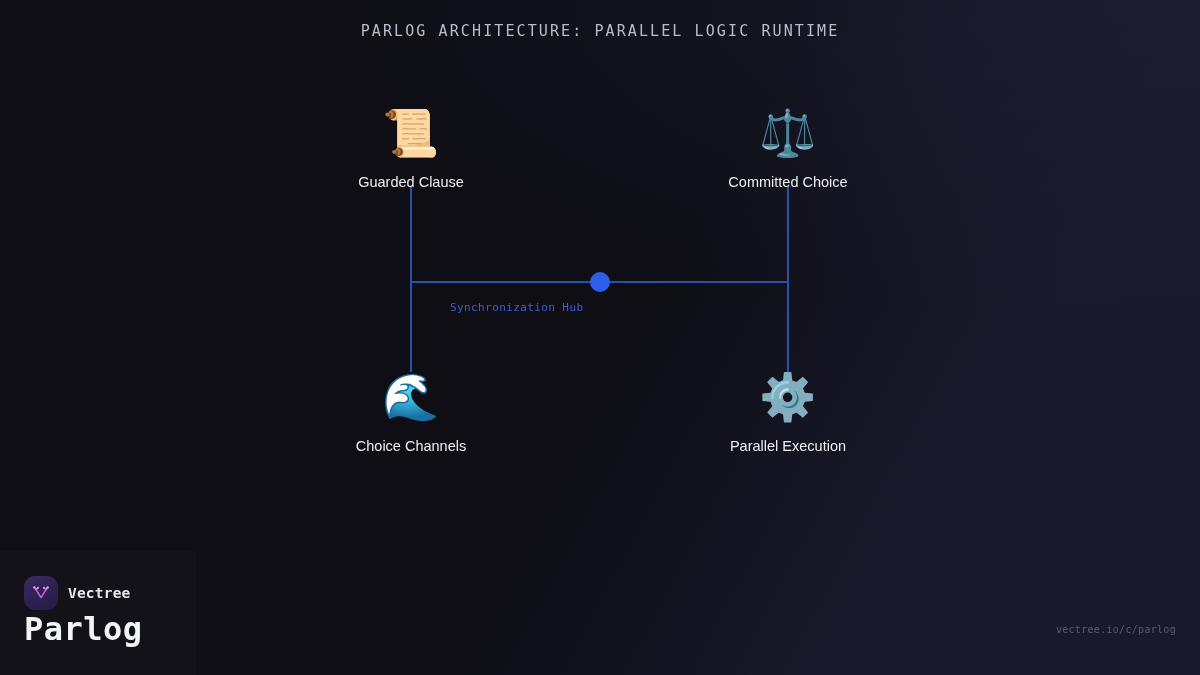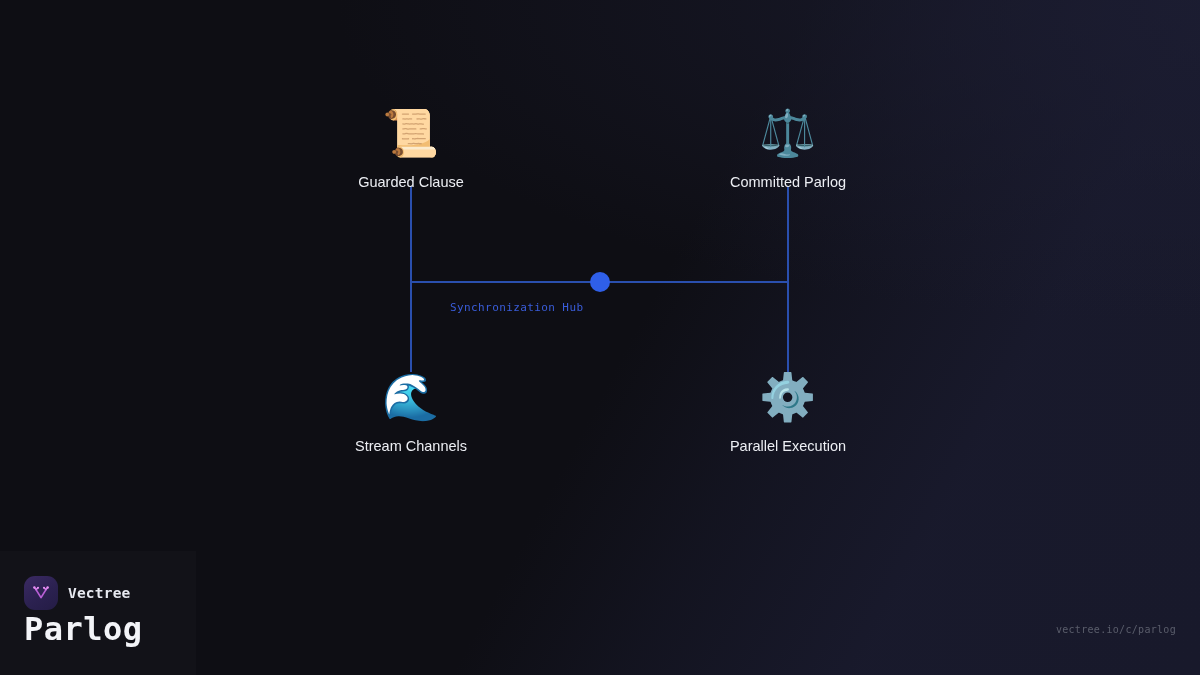--- a/index.html
+++ b/index.html
@@ -144,41 +144,42 @@
   }
 </style>
 </head>
 <body>
 
 <div id="stage">
 
   <div id="bg-wash-right"></div>
   <div id="bg-wash-top"></div>
 
+  <div id="title">PARLOG ARCHITECTURE: PARALLEL LOGIC RUNTIME</div>
 
   <div id="diagram">
 
     <div class="edge v" style="left:410px; top:186px; height:186px;"></div>
     <div class="edge v" style="left:787px; top:186px; height:186px;"></div>
 
     <div class="edge h" style="left:411px; top:281px; width:378px;"></div>
 
     <div class="node" style="left:411px; top:106px;">
       <span class="glyph">📜</span>
       <span class="nlabel">Guarded Clause</span>
     </div>
 
     <div class="node" style="left:788px; top:106px;">
       <span class="glyph">⚖️</span>
-      <span class="nlabel">Committed Parlog</span>
+      <span class="nlabel">Committed Choice</span>
     </div>
 
     <div class="node" style="left:411px; top:370px;">
       <span class="glyph">🌊</span>
-      <span class="nlabel">Stream Channels</span>
+      <span class="nlabel">Choice Channels</span>
     </div>
 
     <div class="node" style="left:788px; top:370px;">
       <span class="glyph">⚙️</span>
       <span class="nlabel">Parallel Execution</span>
     </div>
 
     <div id="hub-dot" style="left:590px; top:272px;"></div>
     <div id="hub-label" style="left:600px; top:301px;">Synchronization Hub</div>
 

